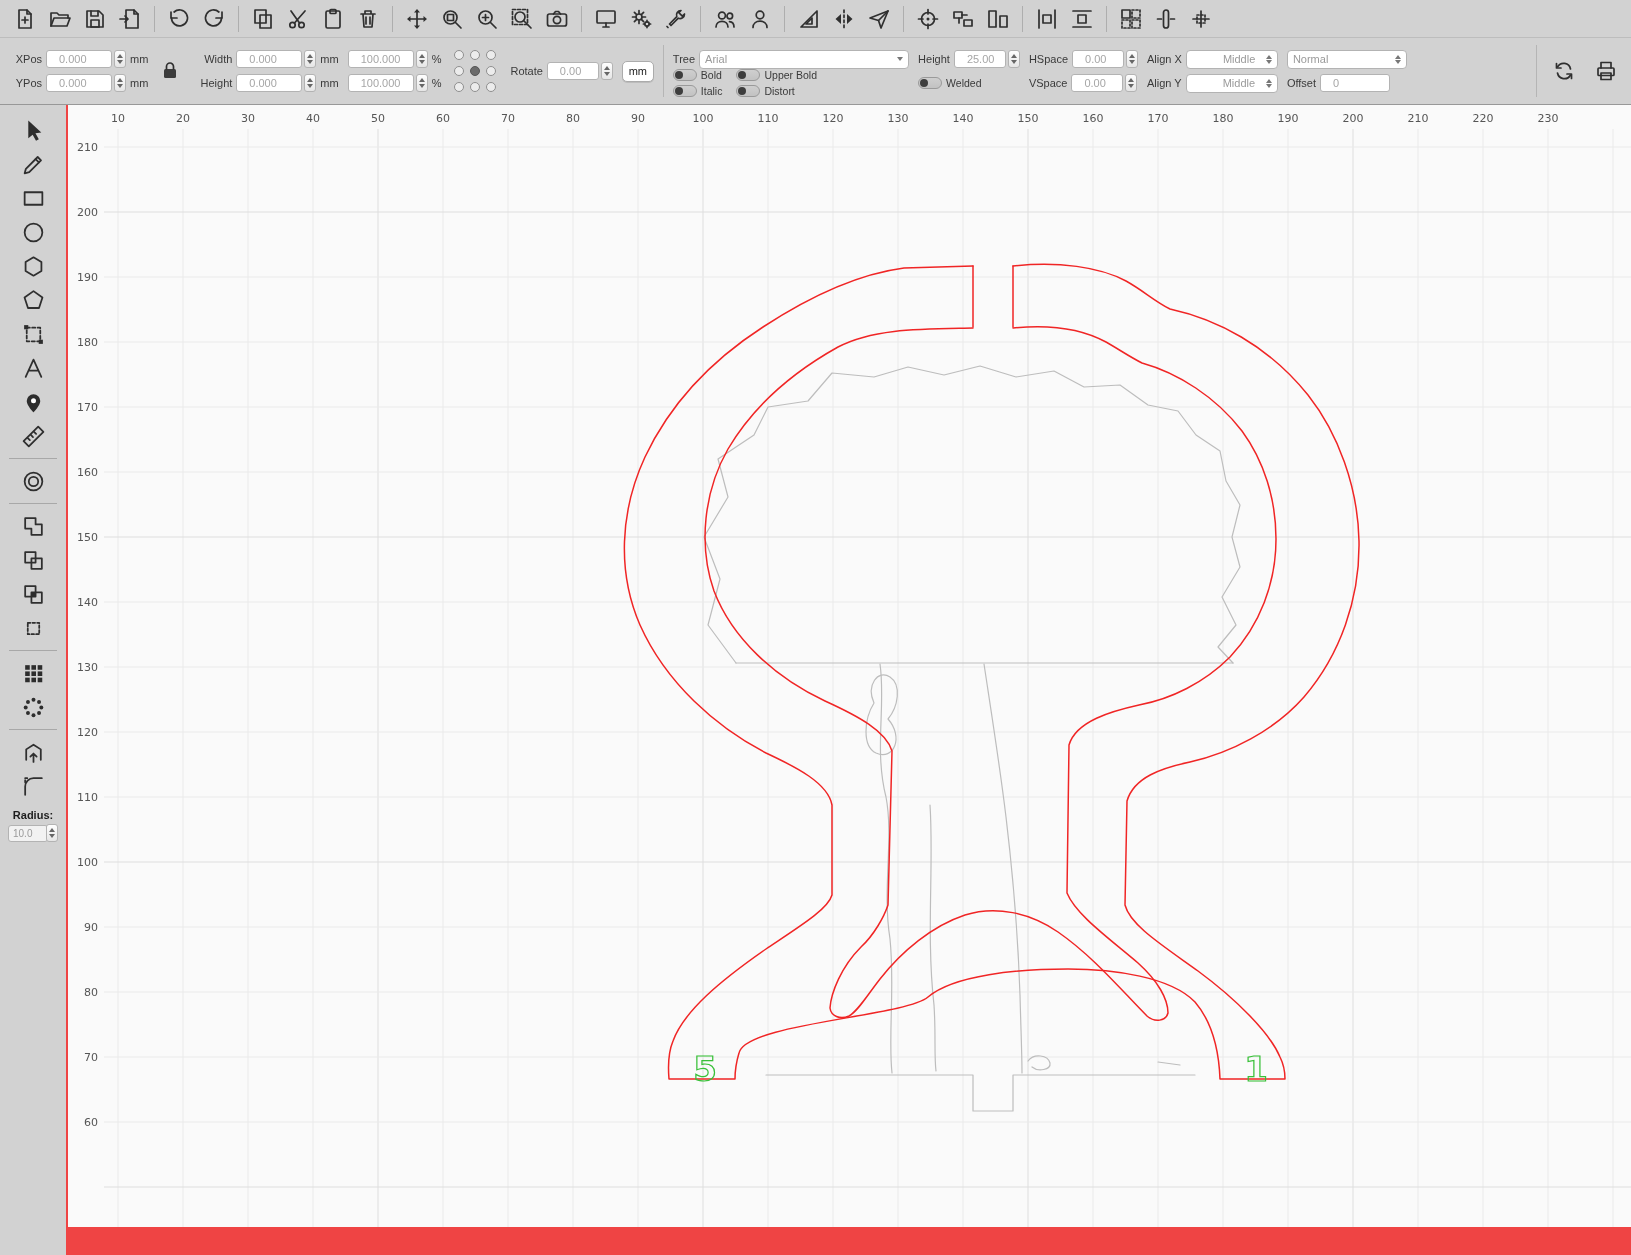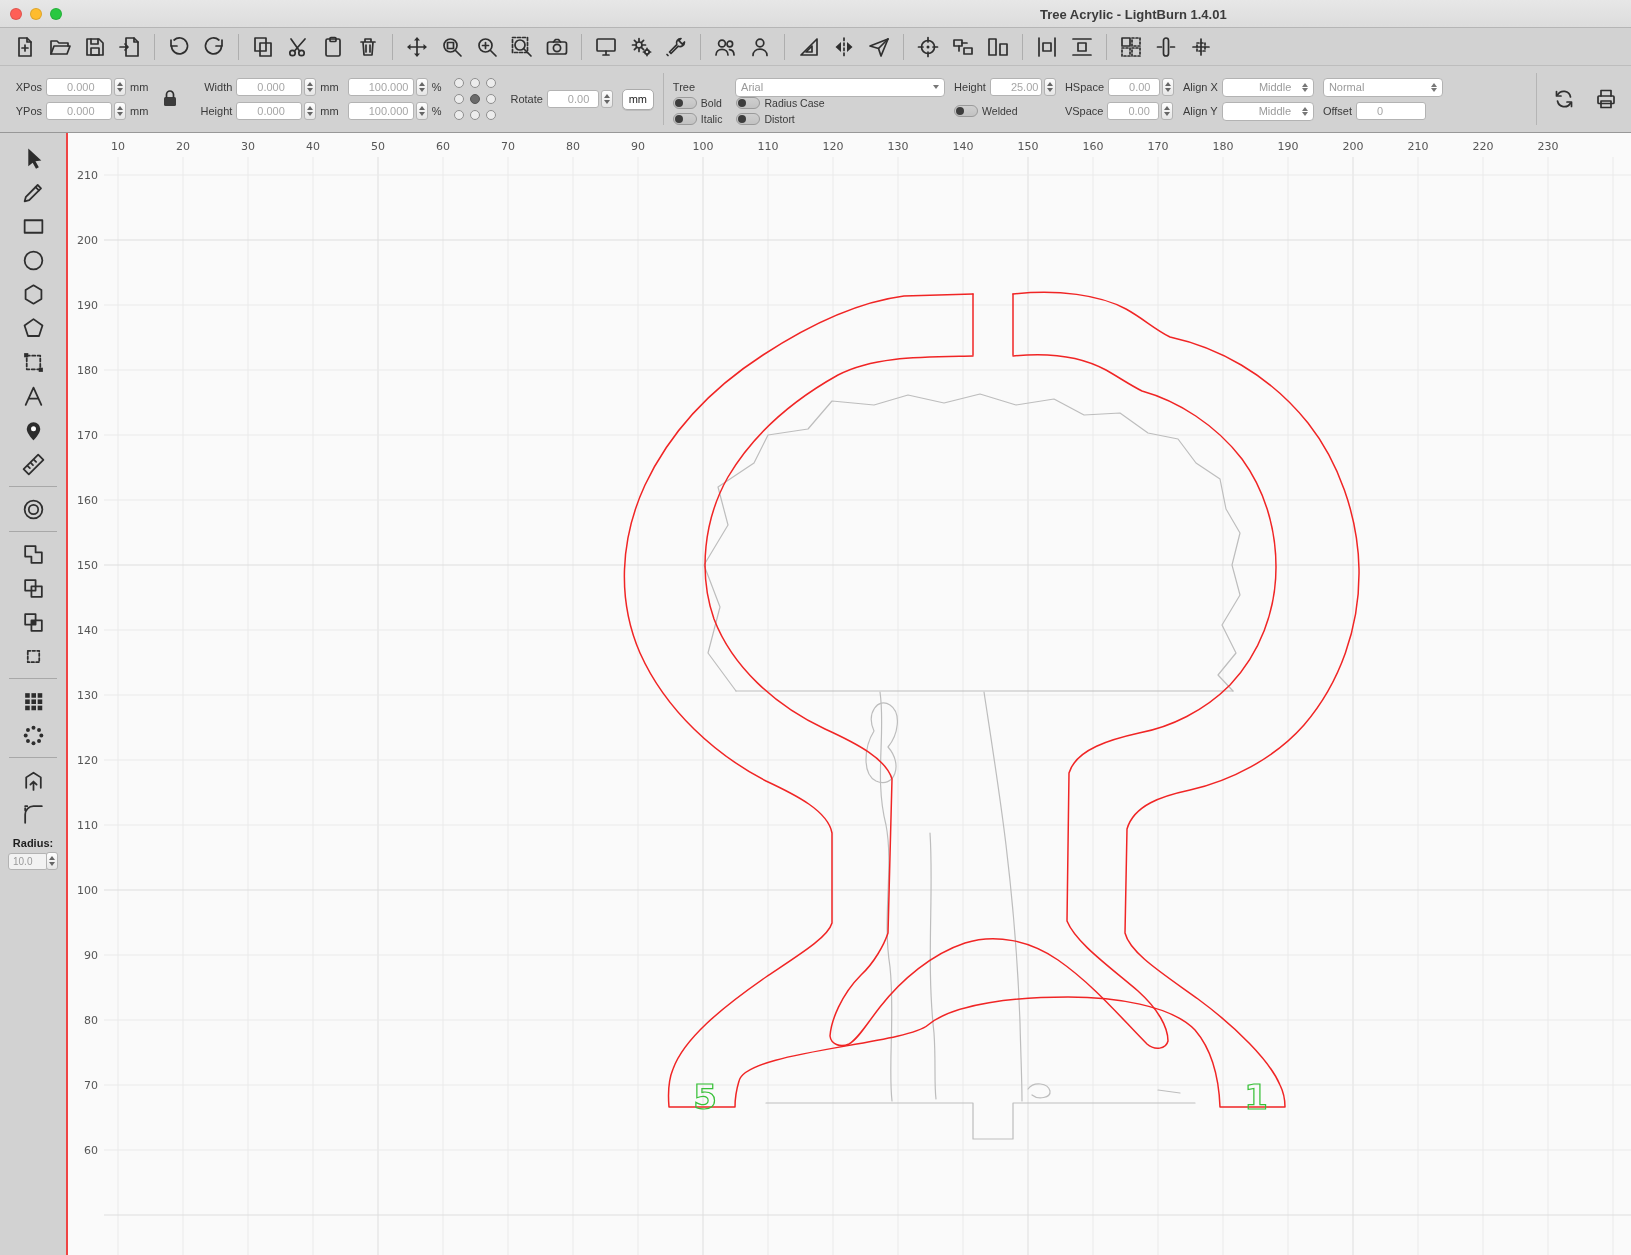--- a/index.html
+++ b/index.html
@@ -42,21 +42,21 @@
     display: flex; align-items: center; padding: 0 10px; gap: 9px;
     font-size: 11px; color: #333;
   }
   .pcol { display: flex; flex-direction: column; gap: 5px; }
   .prow { display: flex; align-items: center; gap: 4px; height: 19px; }
   .plabel { color: #3a3a3a; white-space: nowrap; text-align: right; }
   .w32 { width: 32px; }
   .w40 { width: 40px; }
   .pinput {
     height: 18px; background: #fff; border: 1px solid #b3b3b3; border-radius: 3px;
-    color: #a6a6a6; display: flex; align-items: center; padding: 0 20px; width: 66px;
+    color: #a6a6a6; display: flex; align-items: center; padding: 0 12px; width: 66px;
   }
   .pinput.small { width: 52px; }
   .pinput.tiny  { width: 70px; }
   .stepper {
     width: 12px; height: 18px; margin-left: -2px;
     background: linear-gradient(#fefefe, #e6e6e6);
     border: 1px solid #b3b3b3; border-radius: 3px;
     display: flex; flex-direction: column; align-items: center; justify-content: center; gap: 2px;
   }
   .stepper i { display: block; width: 0; height: 0; border-left: 3px solid transparent; border-right: 3px solid transparent; }
@@ -77,21 +77,21 @@
   }
   .combo {
     height: 19px; background: #fff; border: 1px solid #b3b3b3; border-radius: 4px;
     display: flex; align-items: center; padding: 0 5px; color: #9a9a9a; gap: 6px;
   }
   .combo .val { flex: 1; overflow: hidden; white-space: nowrap; }
   .combo .chev { display: flex; flex-direction: column; gap: 1px; align-items: center; }
   .combo .chev i { display: block; width: 0; height: 0; border-left: 3px solid transparent; border-right: 3px solid transparent; }
   .combo .chev .u { border-bottom: 4px solid #777; }
   .combo .chev .d { border-top: 4px solid #777; }
-  .w210 { width: 210px; margin-left: 36px; }
+  .w210 { width: 210px; }
   .w92  { width: 92px; padding-left: 36px; }
   .w120 { width: 120px; }
   .tstack { display: flex; flex-direction: column; gap: 3px; justify-content: center; }
   .trow { display: flex; align-items: center; gap: 4px; font-size: 10.5px; height: 13px; color: #3a3a3a; }
   .toggle {
     width: 24px; height: 12px; border-radius: 7px; position: relative; flex: 0 0 24px;
     background: linear-gradient(#cfcfcf, #c2c2c2); border: 1px solid #9a9a9a;
   }
   .toggle::after {
     content: ""; position: absolute; left: 1px; top: 1px; width: 8px; height: 8px;
@@ -118,28 +118,20 @@
   }
 
   .canvas-area { position: relative; flex: 1; background: #ef4444; overflow: hidden; }
   .canvas-area svg { position: absolute; left: 0; top: 0; }
 </style>
 </head>
 <body>
 
 <div class="window">
 
-  <div class="titlebar">
-    <div class="lights">
-      <span class="light" style="background: rgb(255, 95, 87);"></span>
-      <span class="light" style="background: rgb(254, 188, 46);"></span>
-      <span class="light" style="background: rgb(40, 200, 64);"></span>
-    </div>
-    <div class="title">Tree Acrylic - LightBurn 1.4.01</div>
-  </div>
 
   <div class="toolbar-main" id="main-toolbar">
       <div class="tgroup">
         <div class="tbtn">
           <span class="ic"><svg viewBox="0 0 24 24" fill="none" stroke="#2f2f2f" stroke-width="1.7" stroke-linecap="round" stroke-linejoin="round">
               <path d="M6 3h8l4 4v14H6z"></path>
               <path d="M14 3v4h4"></path>
               <path d="M9 13h6M12 10v6"></path>
             </svg></span>
         </div>
@@ -478,21 +470,21 @@
               <span>Bold</span>
             </div>
           <div class="trow">
               <span class="toggle"></span>
               <span>Italic</span>
             </div>
         </div>
         <div class="tstack">
           <div class="trow">
               <span class="toggle"></span>
-              <span>Radius Case</span>
+              <span>Upper Bold</span>
             </div>
           <div class="trow">
               <span class="toggle"></span>
               <span>Distort</span>
             </div>
         </div>
       </div>
     </div>
 
     <div class="pcol">

